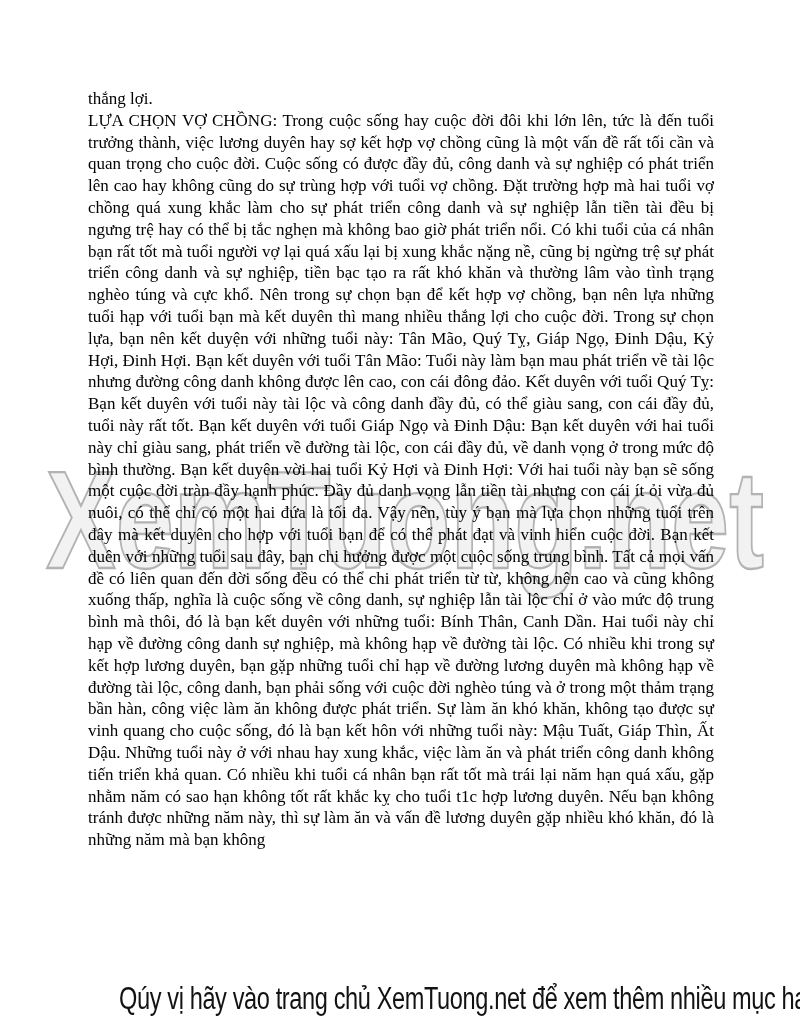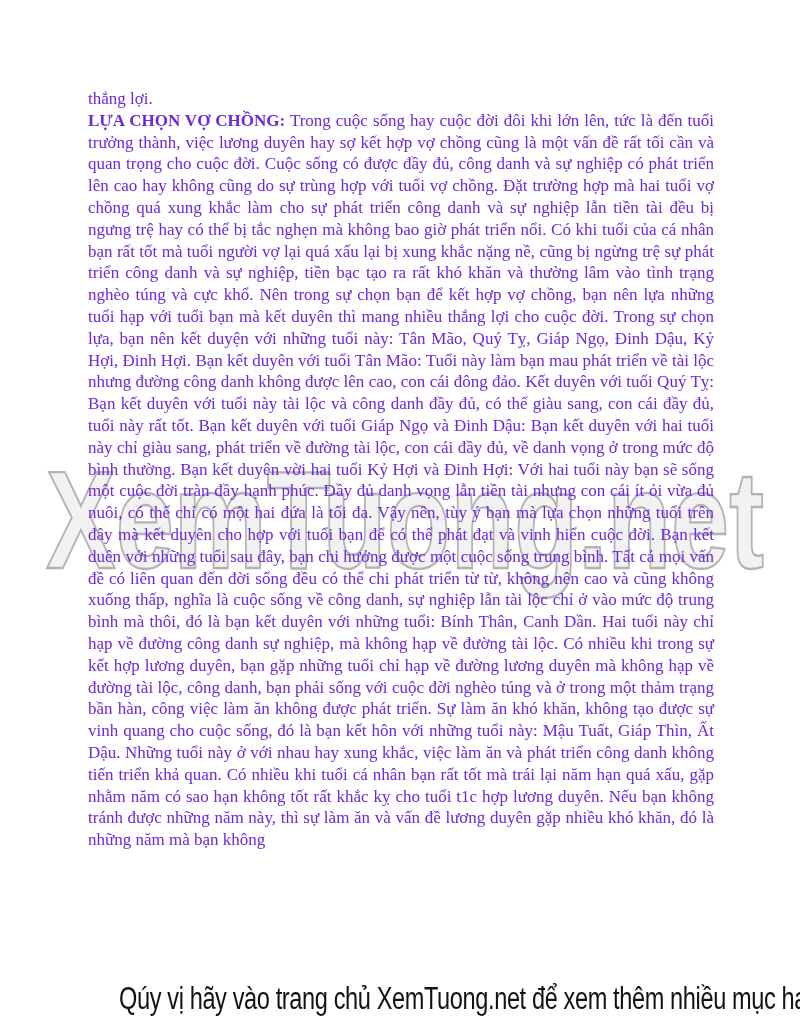--- a/index.html
+++ b/index.html
@@ -30,31 +30,31 @@
     fill: #f2f2f2;
     stroke: #b3b3b3;
     stroke-width: 2.3px;
   }
   .content {
     position: absolute;
     left: 88px;
     top: 88px;
     width: 626px;
     z-index: 2;
-    color: #6d28d9;
+    color: #000000;
     font-size: 17px;
     line-height: 21.8px;
     text-align: justify;
   }
   .content p {
     margin: 0;
     padding: 0;
   }
   .section-heading {
-    font-weight: bold;
+    font-weight: normal;
   }
   .footer {
     position: absolute;
     left: 0;
     right: 0;
     top: 981px;
     z-index: 2;
     text-align: center;
     white-space: nowrap;
   }

